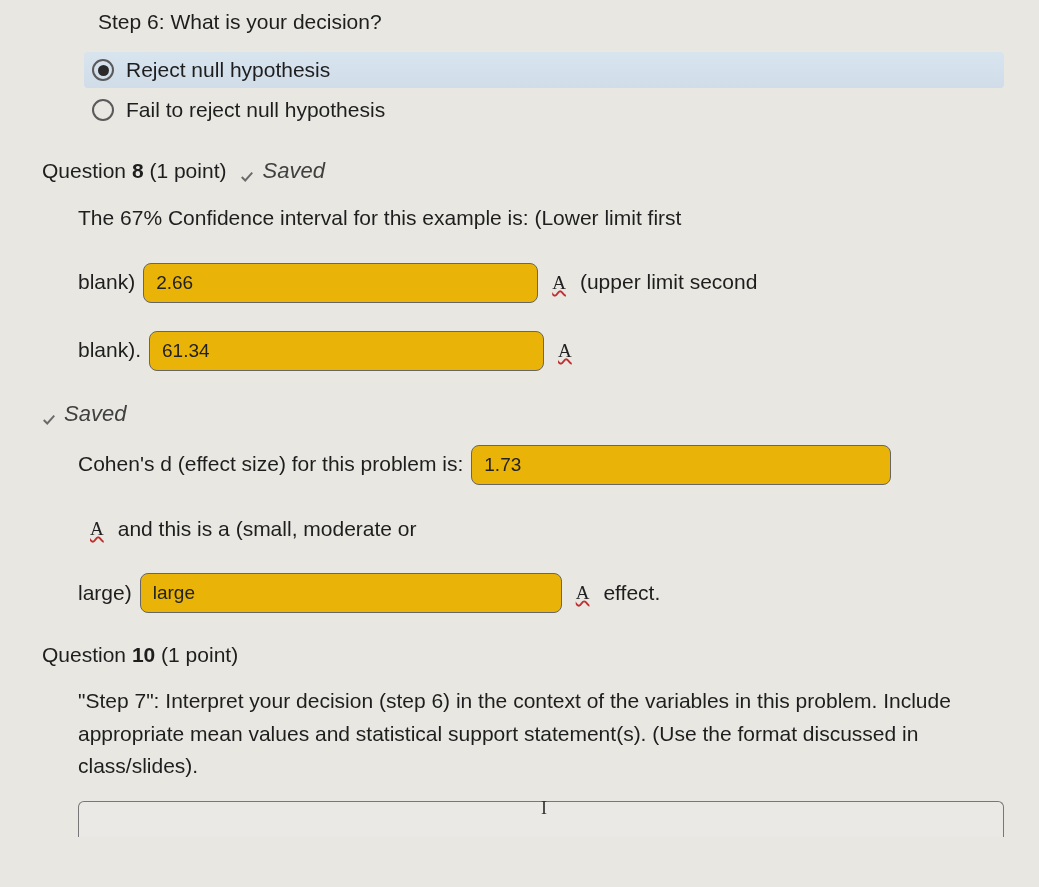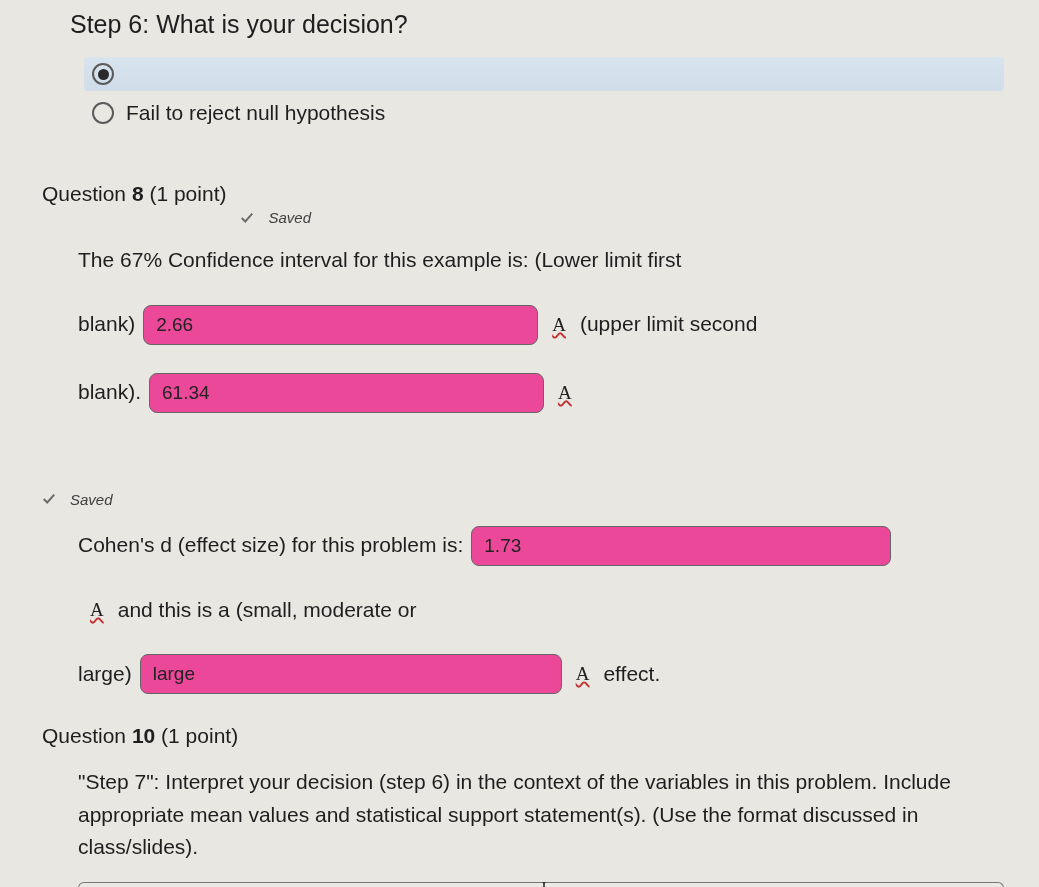--- a/index.html
+++ b/index.html
@@ -9,22 +9,23 @@
     font-family: -apple-system, "Segoe UI", Helvetica, Arial, sans-serif;
     background: #e8e7e2;
     color: #1e1e1e;
     font-size: 20px;
     width: 1039px;
   }
   .page {
     padding: 10px 35px 0 70px;
   }
   .step-title {
-    font-size: 25px;
+    font-size: 21px;
     margin-bottom: 18px;
+    margin-left: 28px;
   }
   .radio-group {
     margin-left: 14px;
     margin-bottom: 30px;
   }
   .radio-row {
     display: flex;
     align-items: center;
     padding: 6px 8px;
     margin-bottom: 4px;
@@ -54,25 +55,24 @@
     margin: 18px 0 18px -28px;
     display: flex;
     align-items: center;
     gap: 14px;
   }
   .q-header .num { font-weight: 700; }
   .q-header .pts { font-weight: 400; }
   .saved {
     display: inline-flex;
     align-items: center;
-    gap: 14px;
+    gap: 8px;
     font-style: italic;
-    font-size: 15px;
+    font-size: 22px;
     color: #404040;
-    margin-top: 48px;
   }
   .check-icon {
     width: 14px; height: 14px;
     display: inline-block;
   }
   .check-icon svg { stroke: #6a6a6a; }
   .q-body {
     margin-left: 8px;
     font-size: 21px;
     line-height: 1.55;
@@ -80,21 +80,21 @@
   .flow {
     display: flex;
     flex-wrap: wrap;
     align-items: center;
     row-gap: 14px;
   }
   .flow > * { margin-right: 8px; }
   .text-input {
     border: 1.5px solid #666;
     border-radius: 8px;
-    background: #ec4899;
+    background: #eab308;
     height: 40px;
     padding: 4px 12px;
     font-size: 19px;
     color: #222;
     font-family: inherit;
   }
   .text-input.w-long { width: 395px; }
   .text-input.w-med  { width: 422px; }
   .text-input.w-big  { width: 420px; }
   .spell-icon {
@@ -144,20 +144,21 @@
 
 <div class="page">
 
   <div class="step-title">Step 6:  What is your decision?</div>
 
   <div class="radio-group">
     <div class="radio-row sel">
       <span class="radio-outer">
           <span class="radio-inner"></span>
         </span>
+      <span class="radio-label">Reject null hypothesis</span>
     </div>
     <div class="radio-row">
       <span class="radio-outer"></span>
       <span class="radio-label">Fail to reject null hypothesis</span>
     </div>
   </div>
 
   <div class="q-header">
     <span>
       <span>Question</span>

